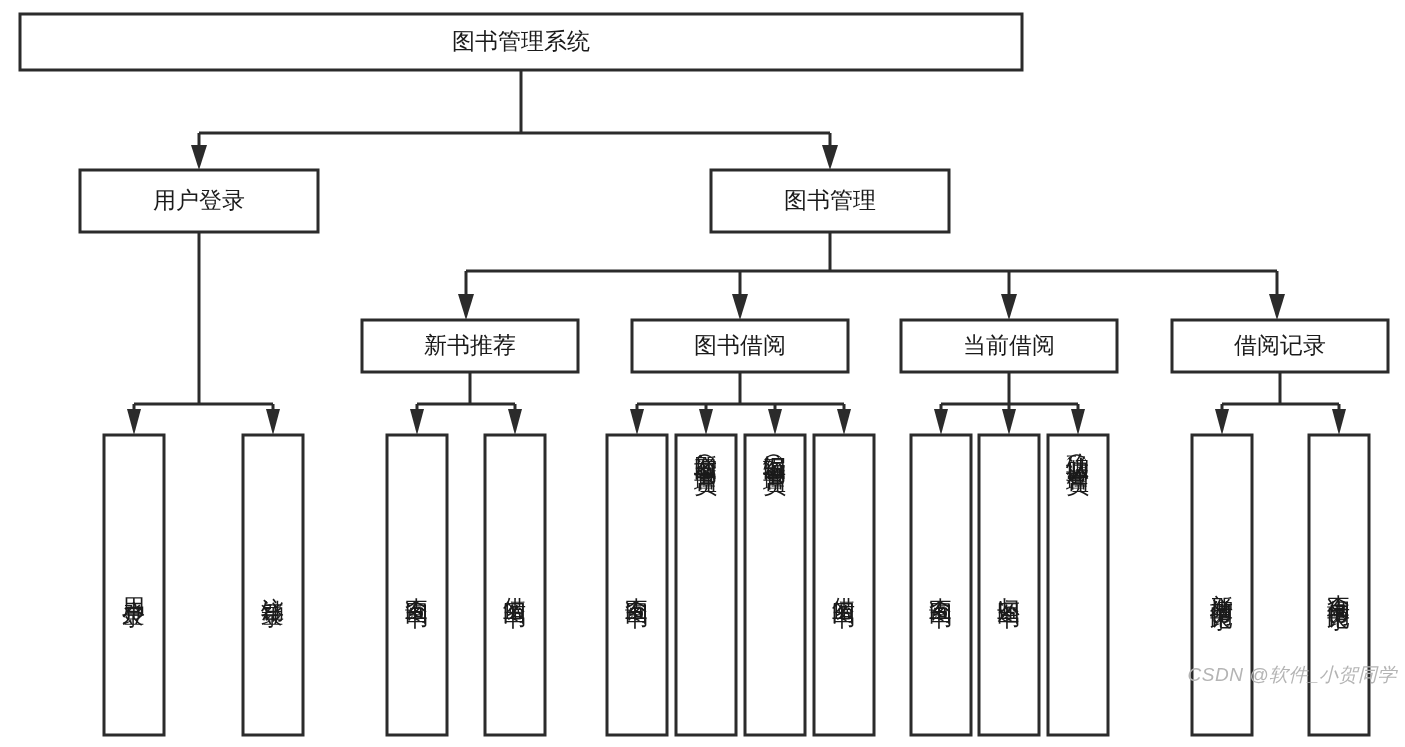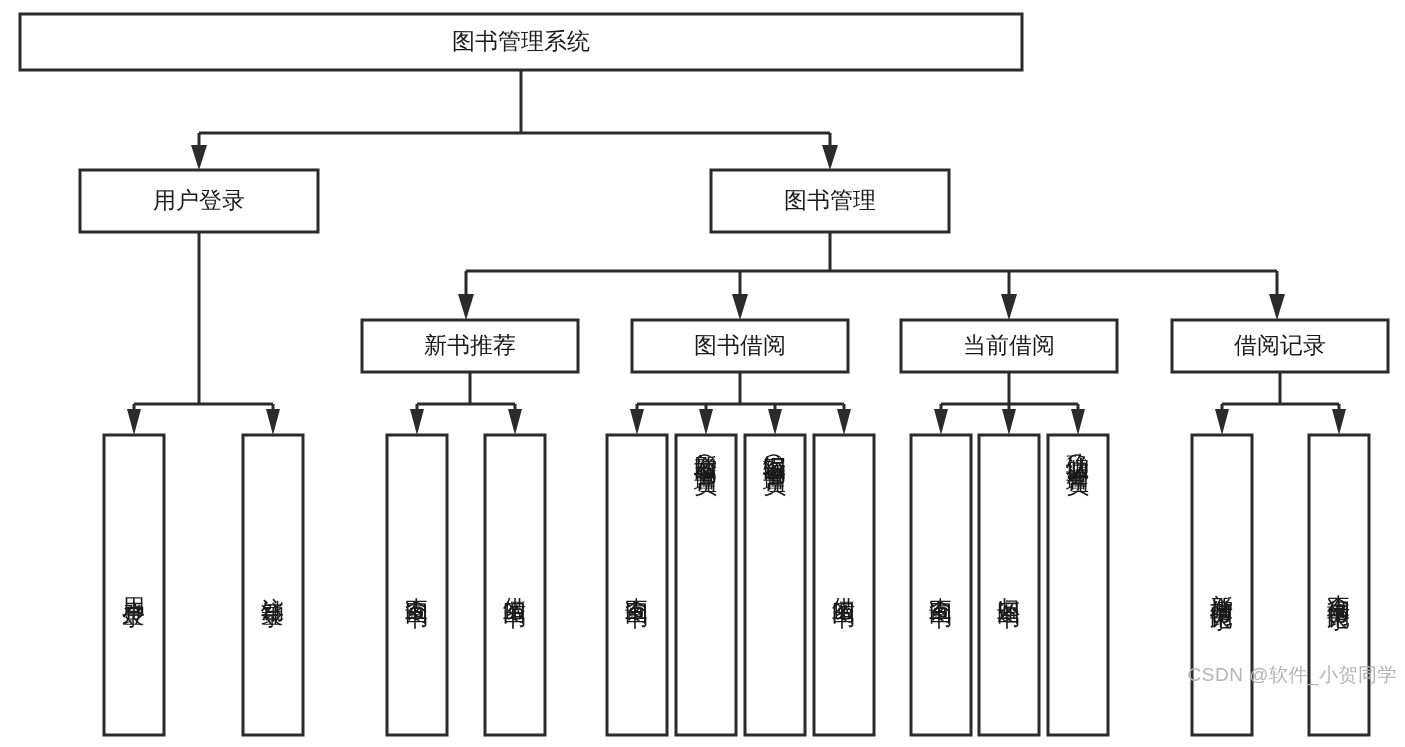--- a/index.html
+++ b/index.html
@@ -70,20 +70,21 @@
   }
   .watermark {
     position: absolute;
     right: 8px;
     bottom: 4px;
     font-family: "Liberation Sans", "DejaVu Sans", sans-serif;
     font-size: 19px;
     color: #b4b4b4;
     letter-spacing: 0.5px;
     white-space: nowrap;
+    font-style: italic;
   }
 </style>
 </head>
 <body>
 
 <div id="diagram-root">
 
   <svg class="diagram-canvas" viewBox="0 0 1405 747" xmlns="http://www.w3.org/2000/svg">
 
     <g>

